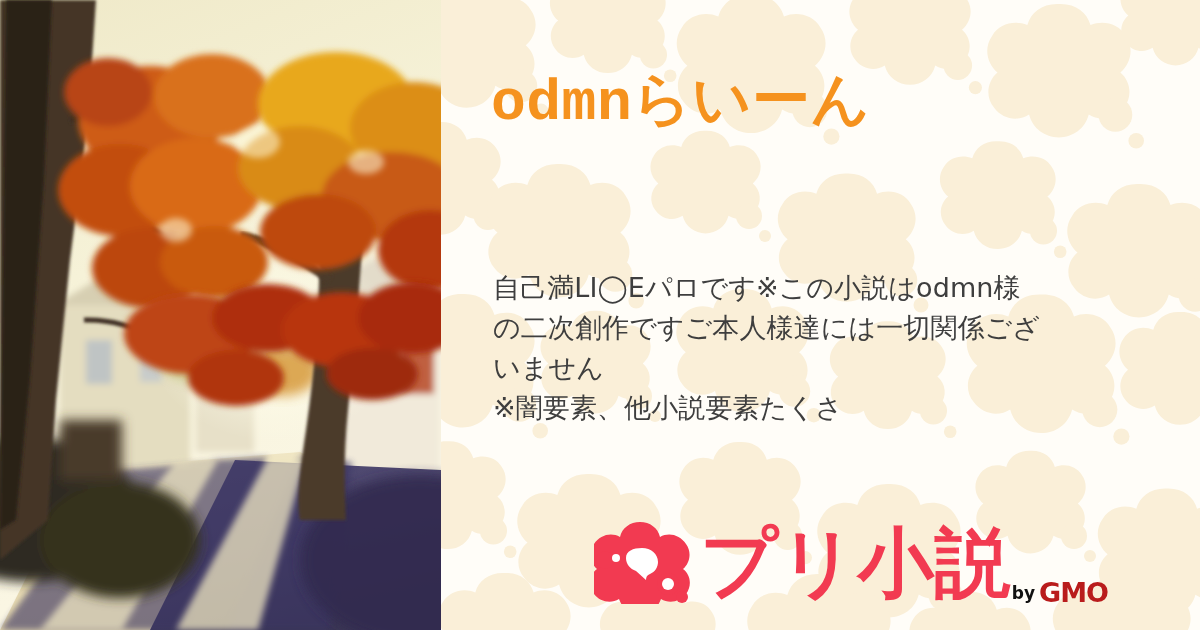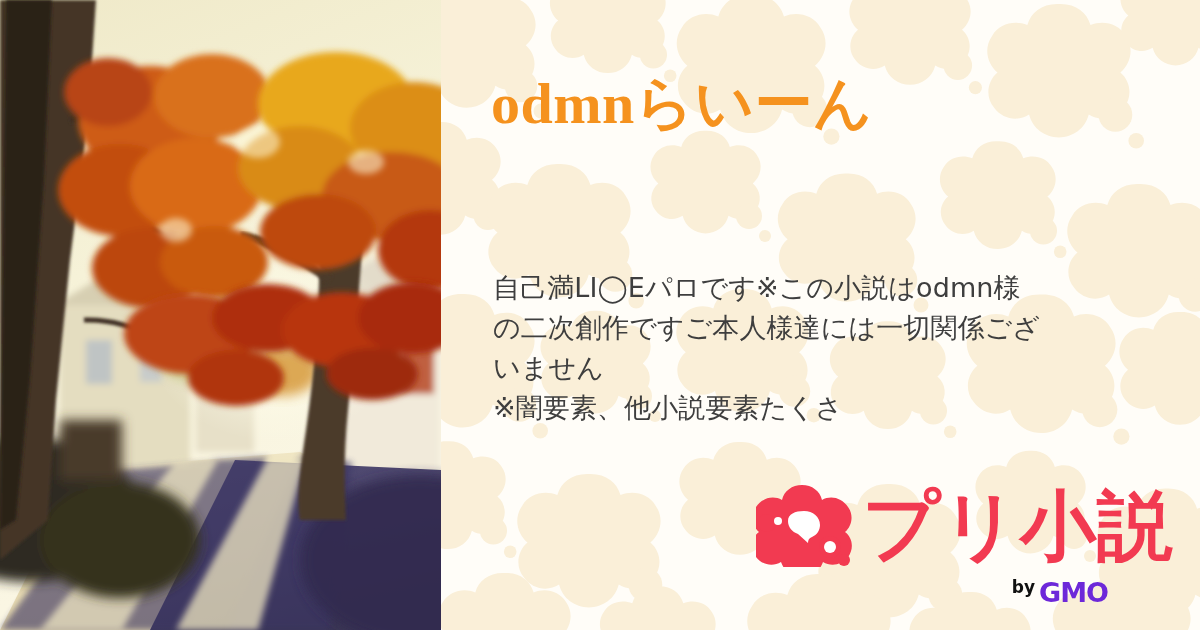--- a/index.html
+++ b/index.html
@@ -52,21 +52,21 @@
     z-index: 1;
     width: 100%;
     height: 100%;
   }
 
   .title {
     position: absolute;
     left: 50px;
     top: 72px;
     width: 670px;
-    font-family: Liberation Serif, serif;
+    font-family: Liberation Mono, monospace;
     font-weight: bold;
     font-size: 58px;
     line-height: 1.12;
     letter-spacing: 0.5px;
     color: #F5921E;
     white-space: nowrap;
   }
 
   .description {
     position: absolute;
@@ -80,56 +80,56 @@
     letter-spacing: 0.1px;
     white-space: pre-line;
   }
 
   
   .brand {
     position: absolute;
     right: 26px;
     bottom: 22px;
     display: flex;
-    flex-direction: column;
+    flex-direction: row;
     align-items: flex-end;
   }
   .brand-main {
     display: flex;
     align-items: center;
     gap: 10px;
   }
   .brand-mark { display: block; }
   .brand-word {
     font-family: "DejaVu Sans", "Liberation Sans", sans-serif;
     font-weight: bold;
     font-size: 76px;
     line-height: 1;
     color: #F23A51;
     letter-spacing: 1px;
   }
   .brand-sub {
     display: flex;
-    align-items: flex-start;
+    align-items: center;
     gap: 4px;
     margin-top: 6px;
     margin-right: 66px;
   }
   .brand-sub-by {
     font-family: "DejaVu Sans", "Liberation Sans", sans-serif;
     font-weight: bold;
     font-size: 17px;
     color: #111111;
   }
   .brand-sub-gmo {
     font-family: "DejaVu Sans", "Liberation Sans", sans-serif;
     font-weight: bold;
     font-size: 27px;
     letter-spacing: -1px;
-    color: #6d28d9;
+    color: #b91c1c;
   }
 </style>
 </head>
 <body>
 
 <div class="og-card">
 
   <div class="cover">
     <svg viewBox="0 0 441 630" preserveAspectRatio="xMidYMid slice" aria-hidden="true">
       <defs>

